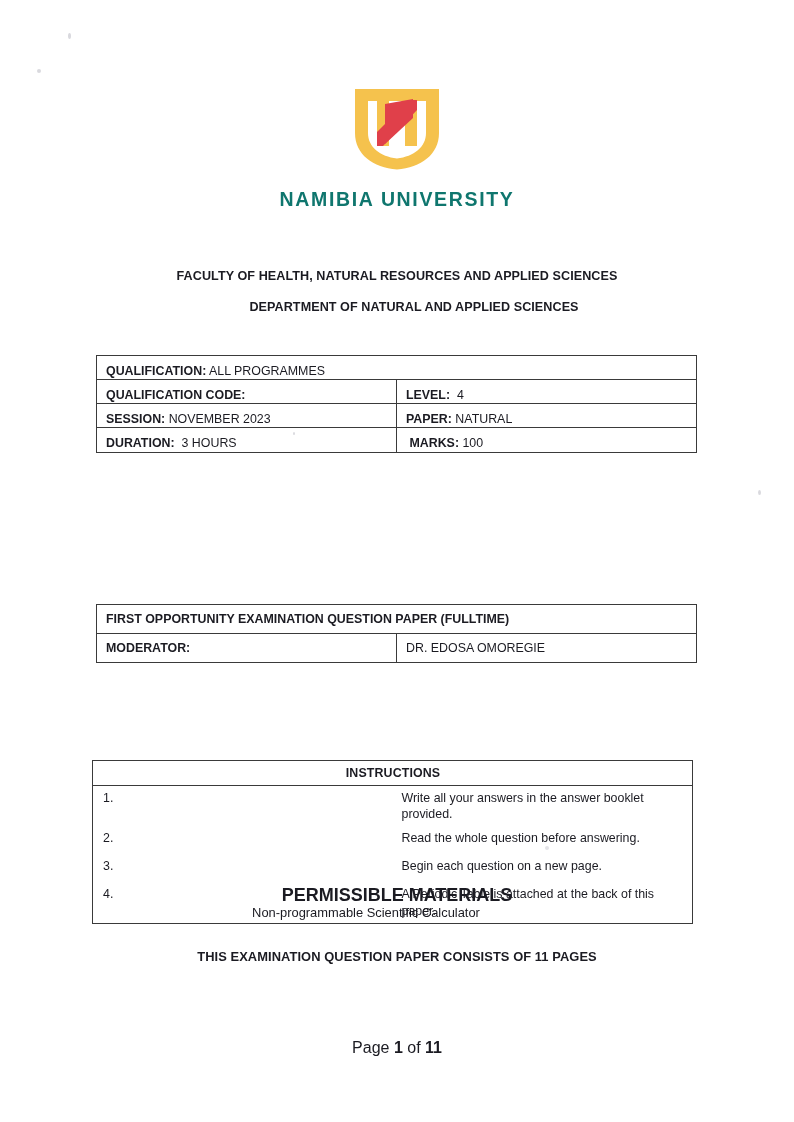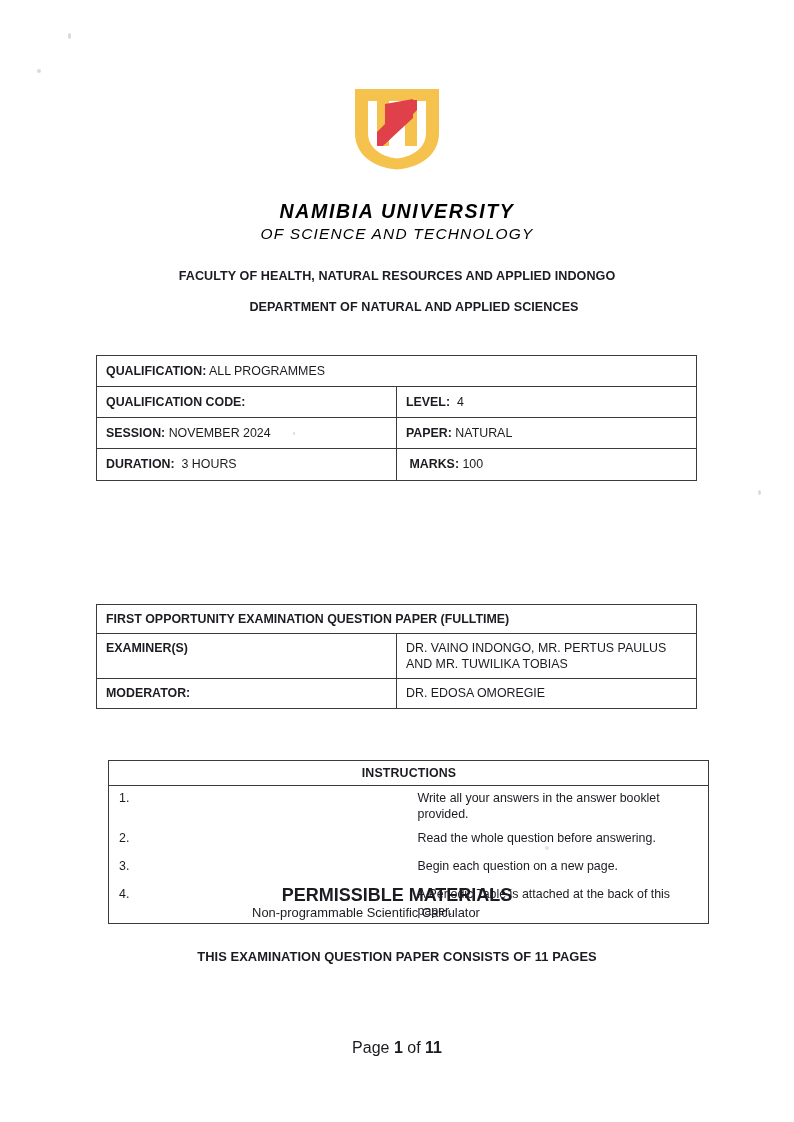--- a/index.html
+++ b/index.html
@@ -23,24 +23,23 @@
     top: 86px;
     left: 0;
     width: 794px;
     text-align: center;
   }
   .shield-wrap {
     display: inline-block;
     line-height: 0;
   }
   .logo-text {
-    margin-top: 24px;
-    color: #000000;
+    margin-top: 12px;
+    color: #0f766e;
     letter-spacing: 0.06em;
-    font-style: italic;
   }
   .logo-line1 {
     font-size: 19.5px;
     font-weight: bold;
     letter-spacing: 0.085em;
     line-height: 1.15;
     white-space: nowrap;
   }
   .logo-line2 {
     font-size: 15.5px;
@@ -76,21 +75,21 @@
 
   
   table.doc-table {
     position: absolute;
     border-collapse: collapse;
     table-layout: fixed;
     font-size: 12.4px;
   }
   table.doc-table td {
     border: 1.1px solid #3a3a3a;
-    padding: 7px 8px 7px 9px;
+    padding: 7px 8px 0 9px;
     vertical-align: top;
     line-height: 1.3;
   }
   .lbl { font-weight: bold; }
   .val { font-weight: normal; }
 
   
   #qualification-table {
     left: 96px;
     top: 355px;
@@ -104,21 +103,21 @@
   
   #examiners-table {
     left: 96px;
     top: 604px;
     width: 601px;
   }
   #examiners-table td { padding: 6px 8px 6px 9px; }
 
   
   #instructions-table {
-    left: 108px;
+    left: 92px;
     top: 760px;
     width: 601px;
     font-size: 12.4px;
   }
   #instructions-table td {
     padding: 4px 8px 4px 9px;
     border: none;
   }
   #instructions-table {
     border: 1.1px solid #3a3a3a;
@@ -197,25 +196,24 @@
 
       <path d="M26 12 H38 V60 H26 Z" fill="#F5C24D"></path>
       <path d="M54 12 H66 V60 H54 Z" fill="#F5C24D"></path>
 
       <path d="M34 18 L62 13 L62 32 L34 58 Z" fill="#E0404A" clip-path="url(#shieldClip)"></path>
       <path d="M26 46 L58 14 L66 14 L66 24 L32 60 L26 60 Z" fill="#E0404A"></path>
     </svg>
   </div>
   <div class="logo-text">
     <div class="logo-line1">NAMIBIA UNIVERSITY</div>
-    <div class="logo-line2">OF SCIENCE AND TECHNOLOGY</div>
   </div>
 </div>
 
-<div class="faculty-head">FACULTY OF HEALTH, NATURAL RESOURCES AND APPLIED INDONGO</div>
+<div class="faculty-head">FACULTY OF HEALTH, NATURAL RESOURCES AND APPLIED SCIENCES</div>
 <div class="dept-head">DEPARTMENT OF NATURAL AND APPLIED SCIENCES</div>
 
 <table class="doc-table" id="qualification-table">
   <tbody>
     <tr class="r-tall">
       <td colspan="2">
         <span class="lbl">QUALIFICATION:</span>
         <span class="val">ALL PROGRAMMES</span>
       </td>
     </tr>
@@ -225,21 +223,21 @@
         <span class="val"></span>
       </td>
       <td>
         <span class="lbl">LEVEL:</span>
         <span class="val">&nbsp;<span>4</span></span>
       </td>
     </tr>
     <tr class="r-mid">
       <td>
         <span class="lbl">SESSION:</span>
-        <span class="val">NOVEMBER 2024</span>
+        <span class="val">NOVEMBER 2023</span>
       </td>
       <td>
         <span class="lbl">PAPER:</span>
         <span class="val">NATURAL</span>
       </td>
     </tr>
     <tr class="r-mid">
       <td>
         <span class="lbl">DURATION:</span>
         <span class="val">&nbsp;<span>3 HOURS</span></span>
@@ -249,24 +247,20 @@
         <span class="val">100</span>
       </td>
     </tr>
   </tbody>
 </table>
 
 <table class="doc-table" id="examiners-table">
   <tbody>
     <tr>
       <td colspan="2" class="lbl">FIRST OPPORTUNITY EXAMINATION QUESTION PAPER (FULLTIME)</td>
-    </tr>
-    <tr>
-      <td style="width:103px" class="lbl">EXAMINER(S)</td>
-      <td class="val" style="height:28px">DR. VAINO INDONGO, MR. PERTUS PAULUS AND MR. TUWILIKA TOBIAS</td>
     </tr>
     <tr>
       <td class="lbl">MODERATOR:</td>
       <td class="val" style="height:14px">DR. EDOSA OMOREGIE</td>
     </tr>
   </tbody>
 </table>
 
 <table class="doc-table" id="instructions-table">
   <tbody>

